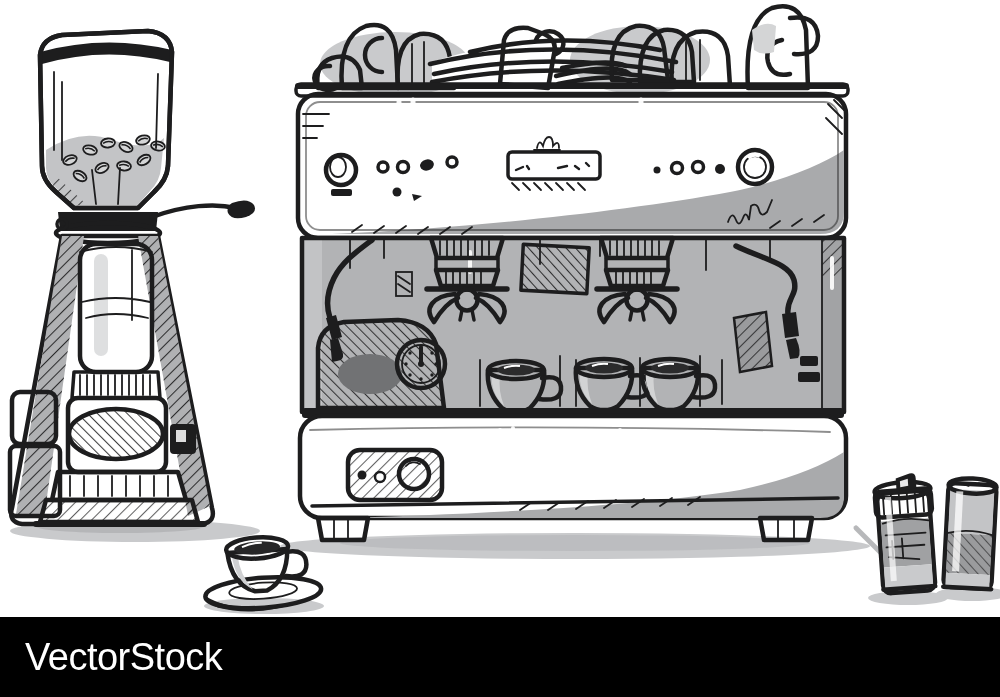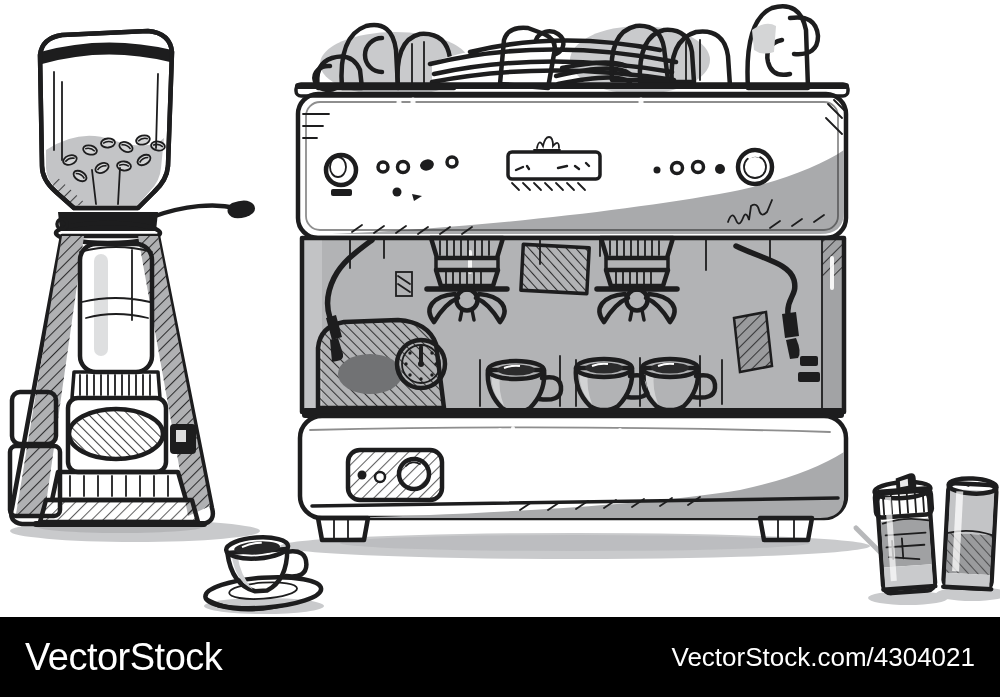--- a/index.html
+++ b/index.html
@@ -316,16 +316,15 @@
     <rect x="948" y="574" width="44" height="14" fill="#c9cacc"></rect>
     <path d="M946,588 L994,588" class="ink4"></path>
     <ellipse cx="970" cy="486" rx="24" ry="7.5" fill="#ffffff" class="ink4"></ellipse>
     <path class="thin" d="M960,484 l6,2 M976,483 l6,2"></path>
     <rect x="954" y="492" width="7" height="80" fill="#ffffff" opacity="0.75"></rect>
   </g>
 </svg>
 
   <div class="wm-bar">
     <span class="wm-logo">VectorStock</span>
-    <span class="wm-url">VectorStock.com/4304021</span>
   </div>
 
 </div>
 
 </body></html>

